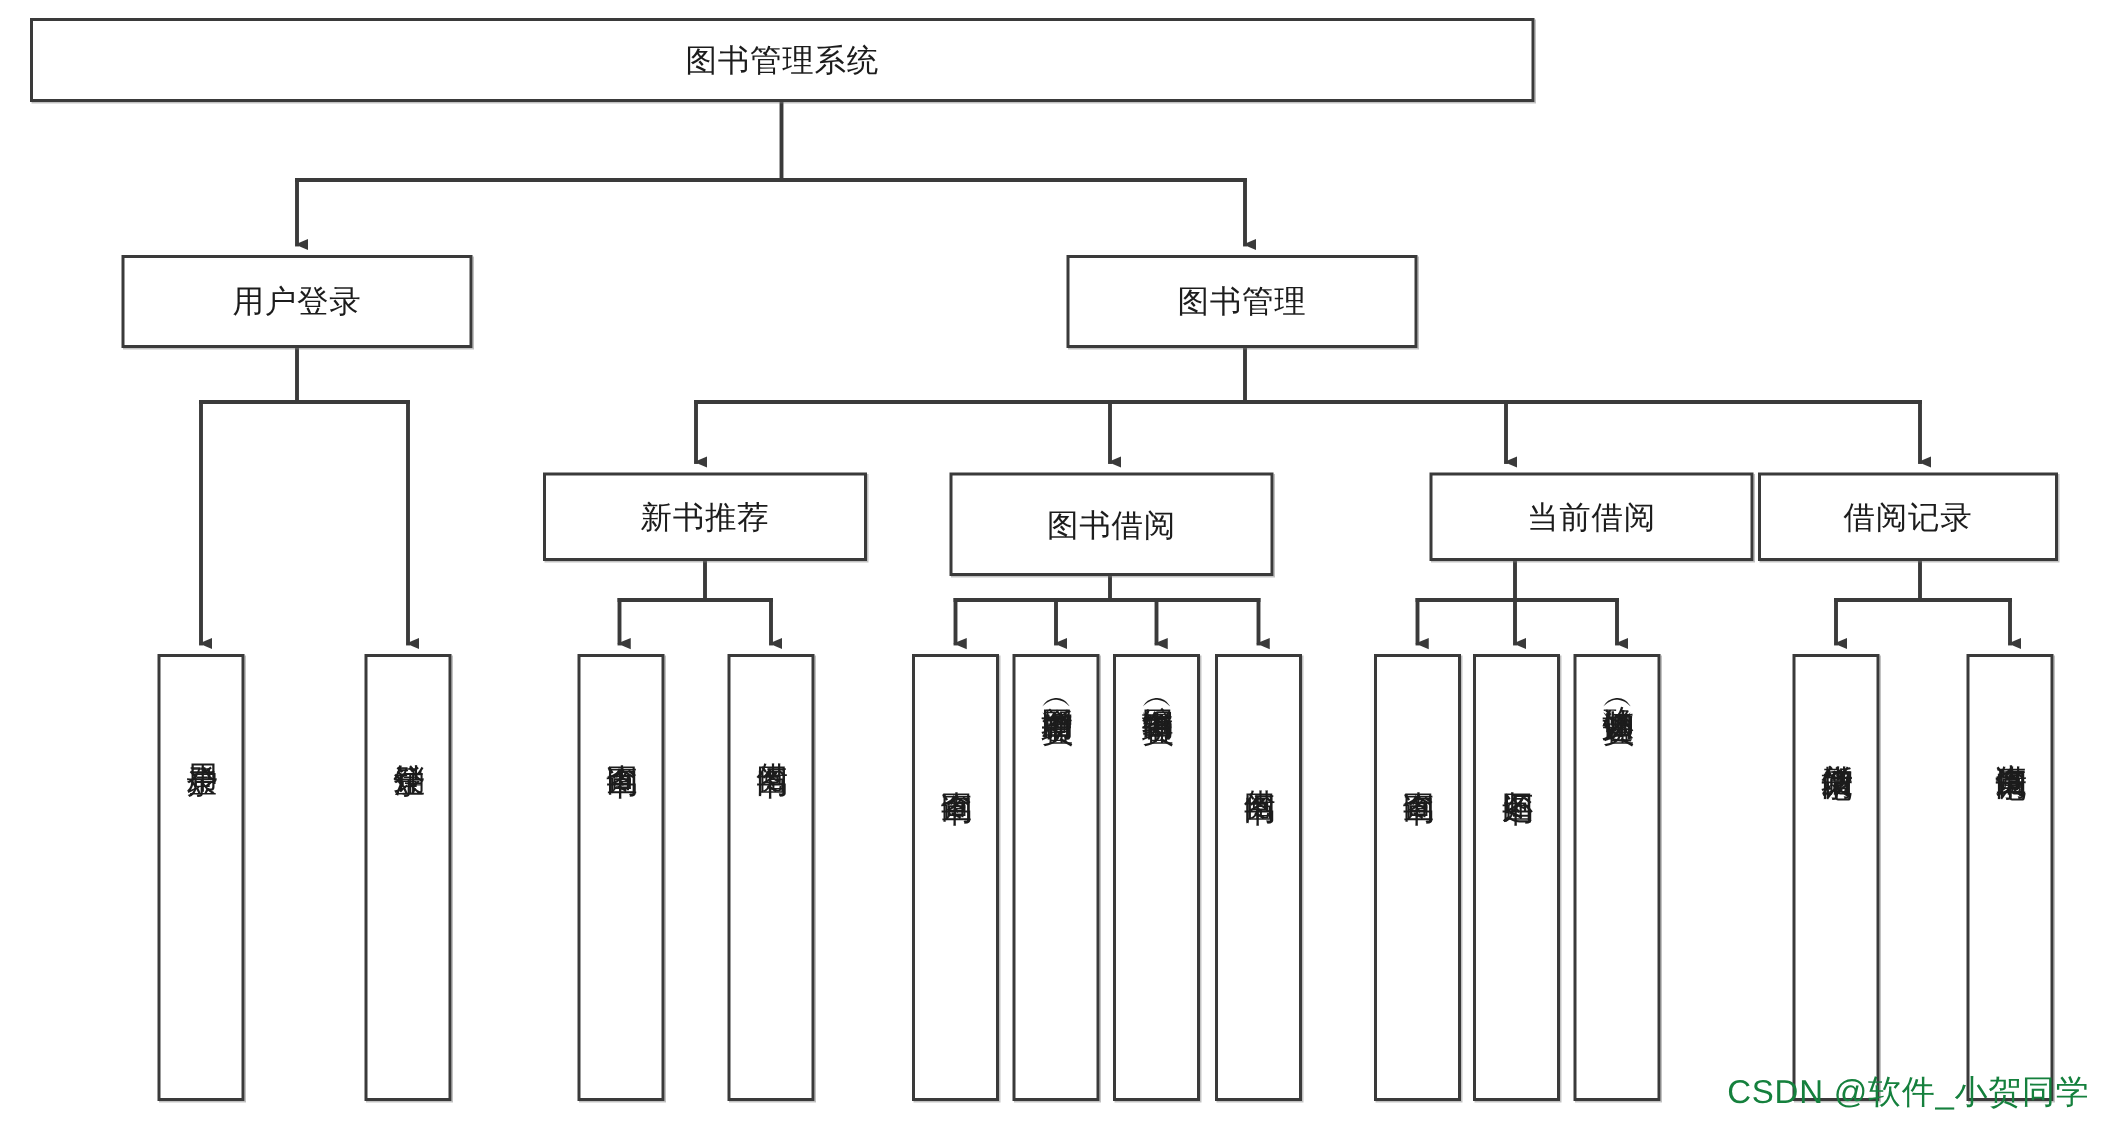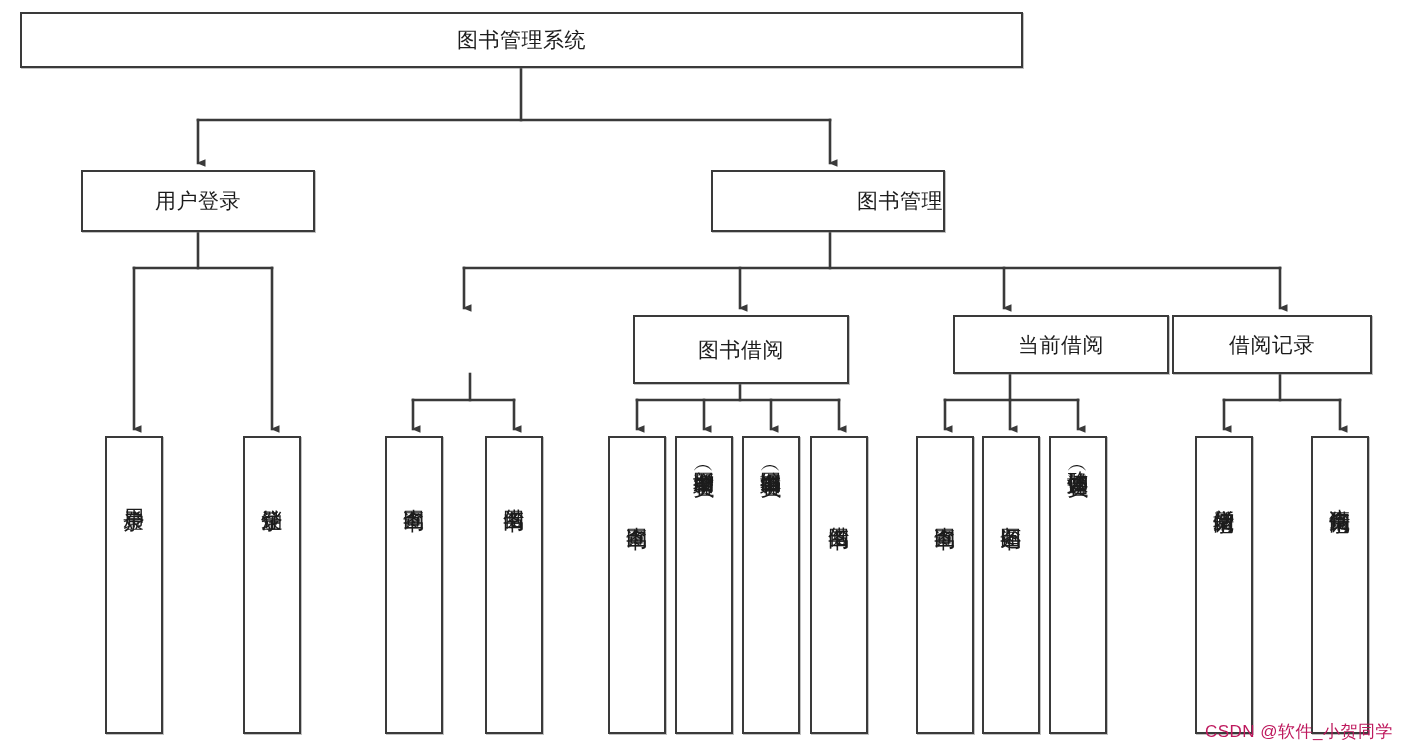--- a/index.html
+++ b/index.html
@@ -59,22 +59,22 @@
   .node.vert.midlow .vlabel {
     margin-top: 62px;
   }
   .node.vert.high .vlabel {
     margin-top: 6px;
   }
   .watermark {
     position: absolute;
     right: 12px;
     bottom: 4px;
-    font-size: 17px;
-    color: #be185d;
+    font-size: 22px;
+    color: #15803d;
     letter-spacing: 0.5px;
     white-space: nowrap;
     pointer-events: none;
   }
 </style>
 </head>
 <body>
 
 <div id="canvas">
 
@@ -130,24 +130,27 @@
     </g>
   </svg>
 
   <div class="node horiz" style="left:20px; top:12px; width:1003px; height:56px;">
     <span>图书管理系统</span>
   </div>
 
   <div class="node horiz" style="left:81px; top:170px; width:234px; height:62px;">
     <span>用户登录</span>
   </div>
-  <div class="node horiz" style="left:711px; top:170px; width:234px; height:62px;justify-content:flex-end;">
+  <div class="node horiz" style="left:711px; top:170px; width:234px; height:62px;">
     <span>图书管理</span>
   </div>
 
+  <div class="node horiz" style="left:362px; top:315px; width:216px; height:59px;">
+    <span>新书推荐</span>
+  </div>
   <div class="node horiz" style="left:633px; top:315px; width:216px; height:69px;">
     <span>图书借阅</span>
   </div>
   <div class="node horiz" style="left:953px; top:315px; width:216px; height:59px;">
     <span>当前借阅</span>
   </div>
   <div class="node horiz" style="left:1172px; top:315px; width:200px; height:59px;text-align:center;">
     <span>借阅记录</span>
   </div>
 

